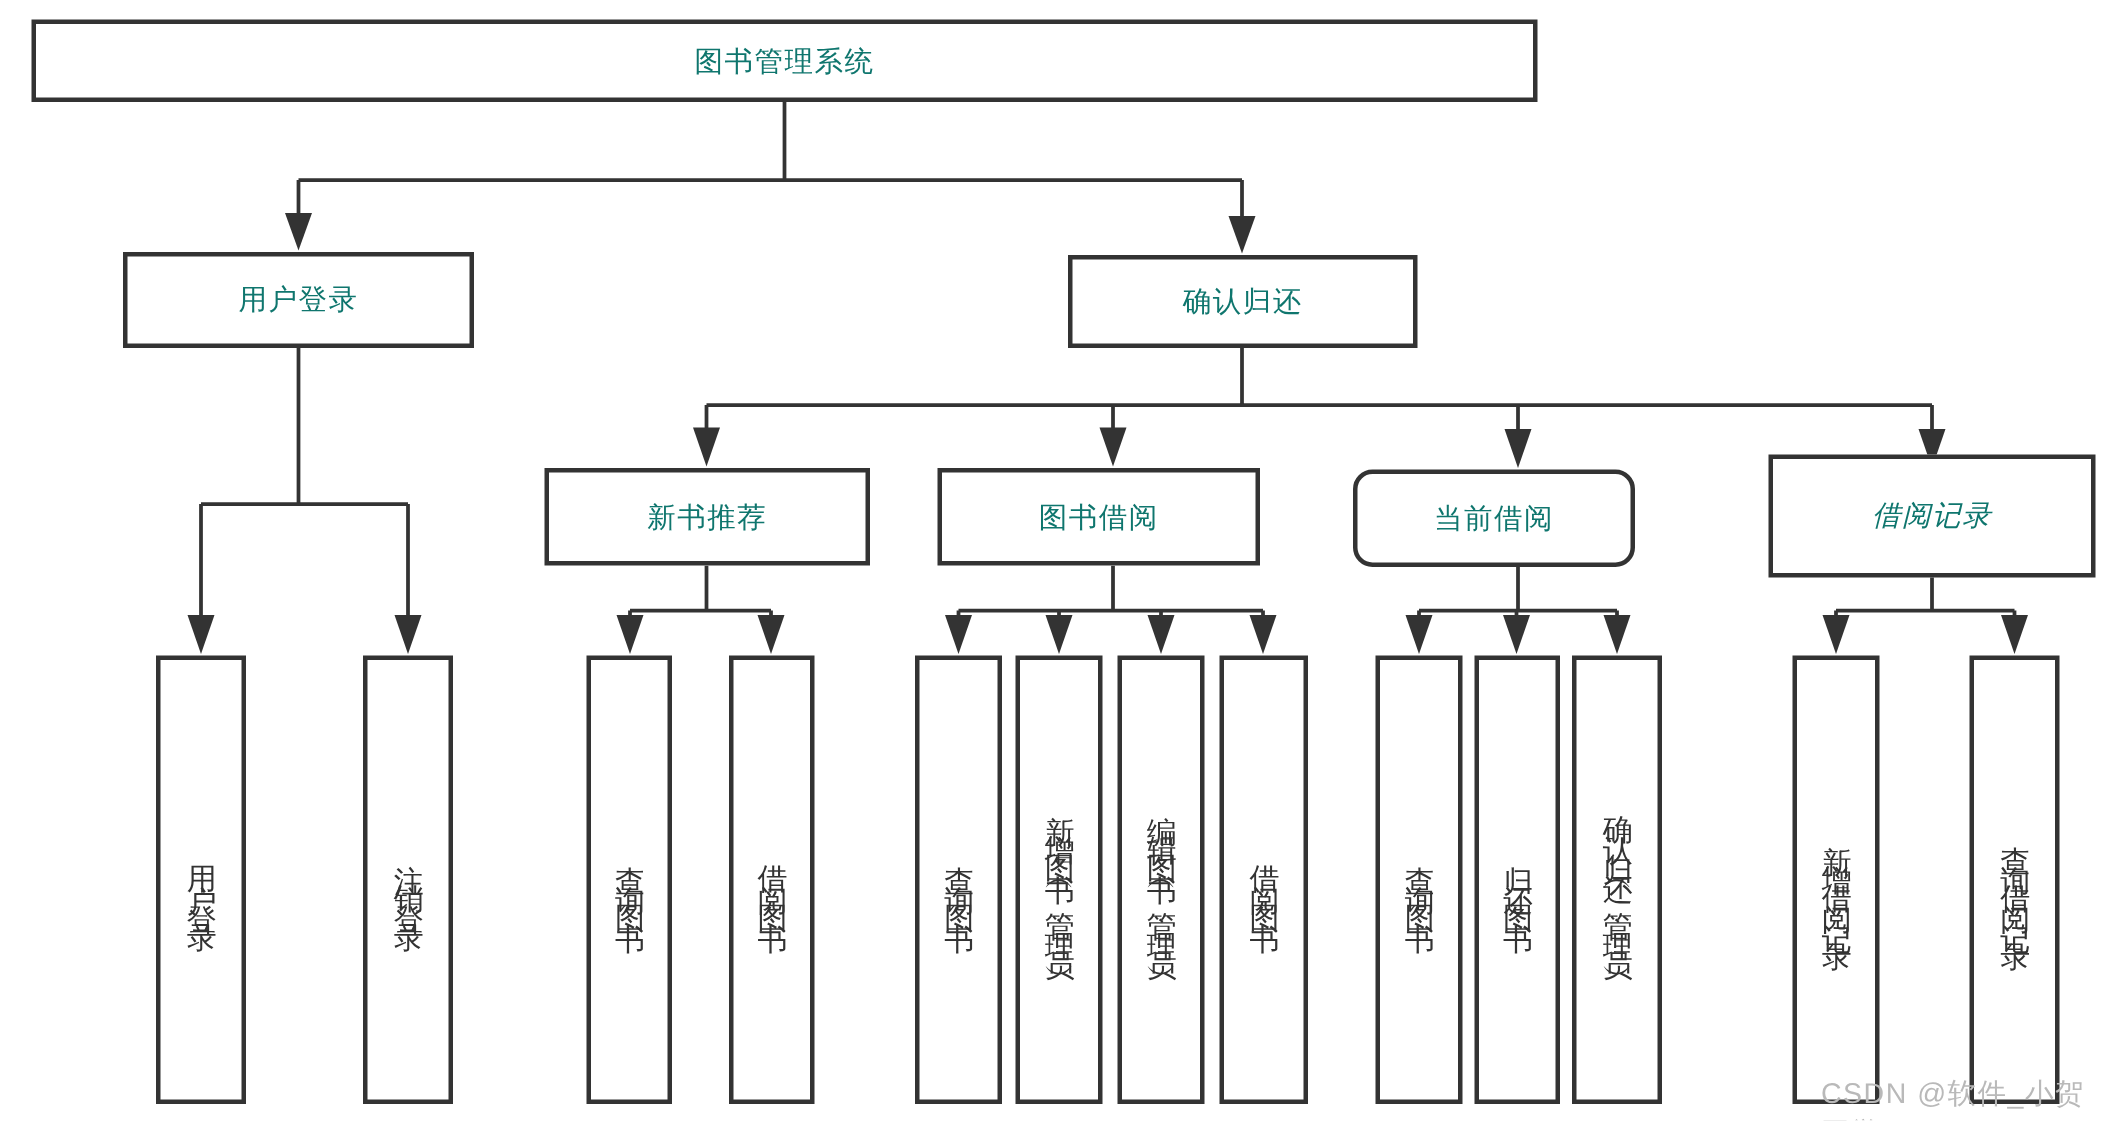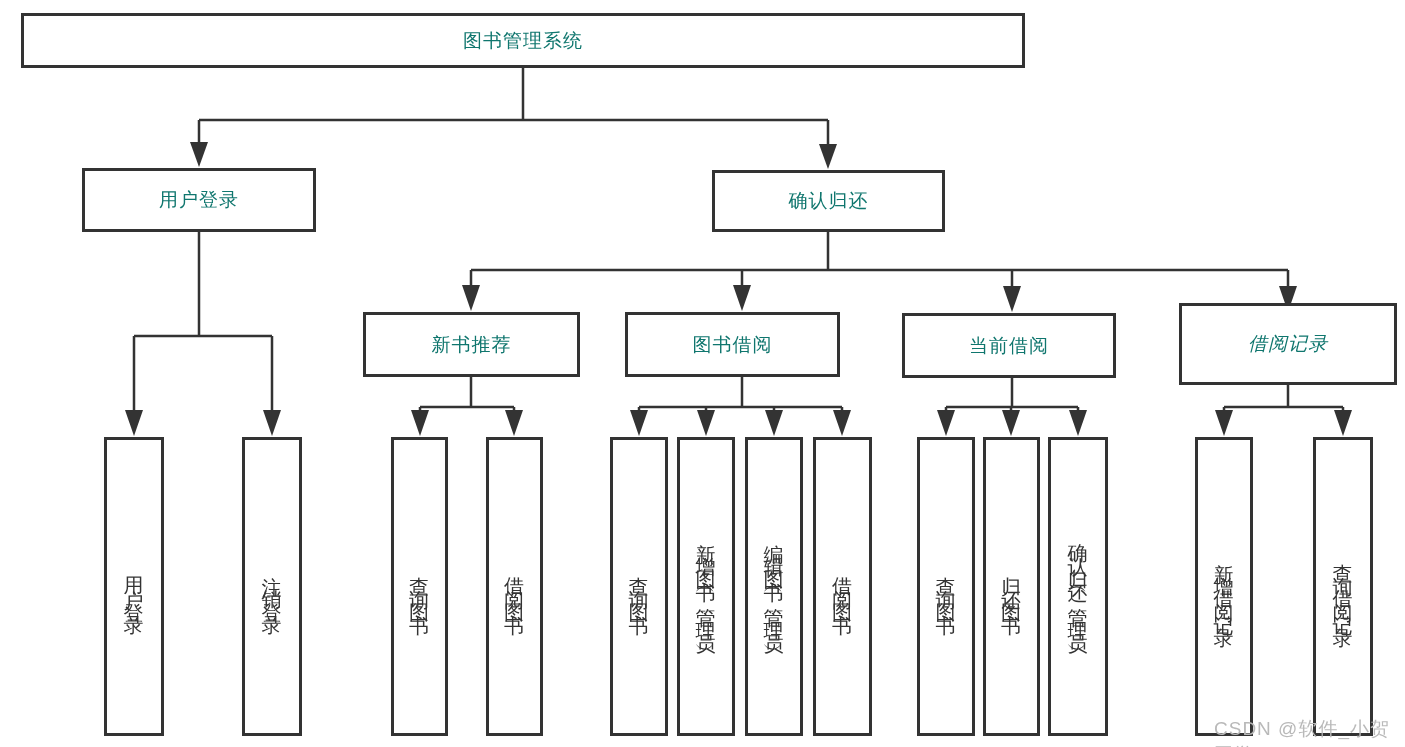--- a/index.html
+++ b/index.html
@@ -115,21 +115,21 @@
   <div class="hbox" style="left:712px; top:170px; width:233px; height:62px;">
     <span>确认归还</span>
   </div>
 
   <div class="hbox" style="left:363px; top:312px; width:217px; height:65px;">
     <span>新书推荐</span>
   </div>
   <div class="hbox" style="left:625px; top:312px; width:215px; height:65px;">
     <span>图书借阅</span>
   </div>
-  <div class="hbox" style="left:902px; top:313px; width:214px; height:65px;">
+  <div class="hbox" style="left:902px; top:313px; width:188px; height:65px;border-radius:13px;">
     <span>当前借阅</span>
   </div>
   <div class="hbox" style="left:1179px; top:303px; width:218px; height:82px;font-style:italic;">
     <span>借阅记录</span>
   </div>
 
   <div class="vbox" style="left:104px; top:437px; width:60px; height:299px;">
     <span class="vtext">用户登录</span>
   </div>
   <div class="vbox" style="left:242px; top:437px; width:60px; height:299px;">

